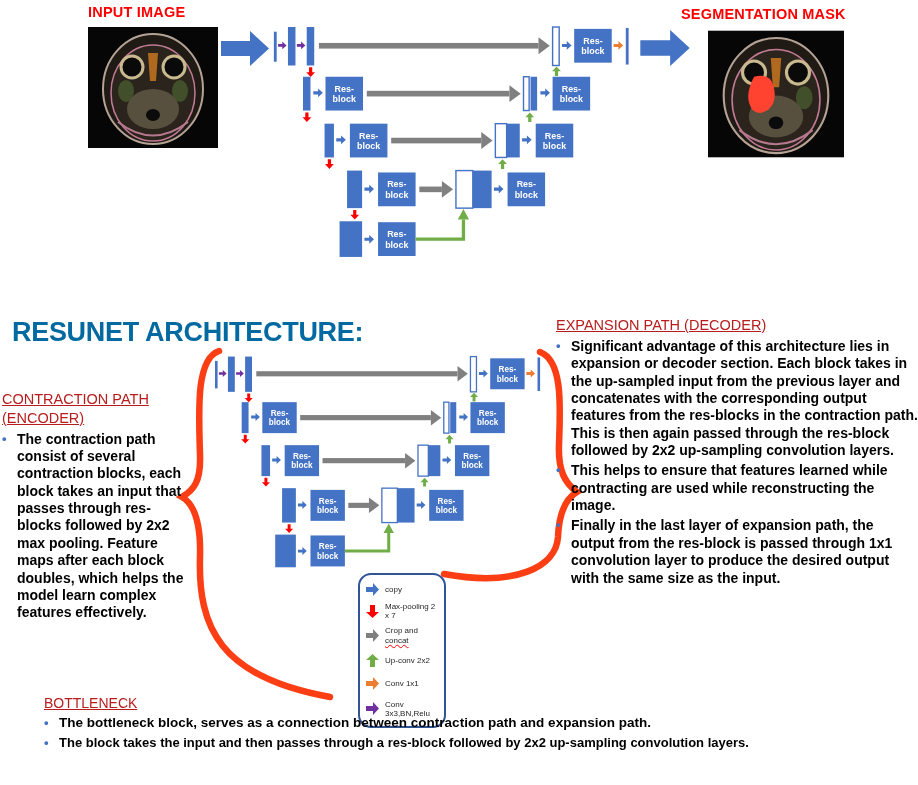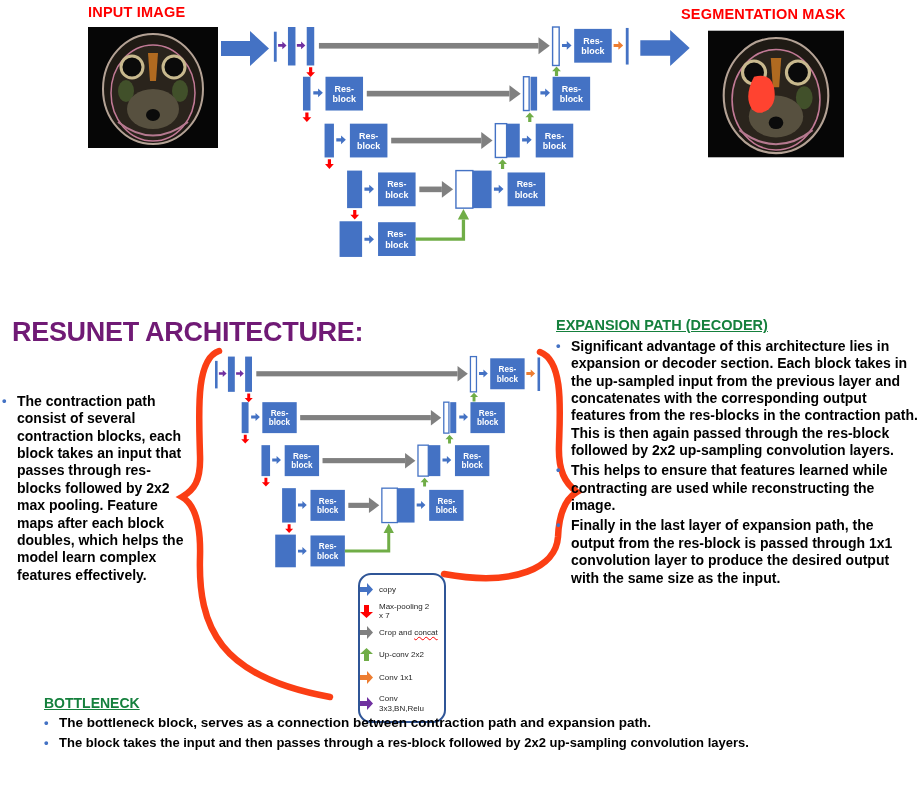--- a/index.html
+++ b/index.html
@@ -2,29 +2,29 @@
 <html><head>
 <meta charset="utf-8">
 <style>
   html,body{margin:0;padding:0}
   body{
     width:918px;height:785px;position:relative;background:#ffffff;overflow:hidden;
     font-family:"Liberation Sans",sans-serif;
   }
   .abs{position:absolute}
   .red-label{color:#ff0000;font-weight:bold;font-size:14.5px;text-align:left;letter-spacing:.2px}
-  .title{color:#701a75;font-weight:bold;font-size:27px;letter-spacing:-.3px;white-space:nowrap}
-  .sec-head{color:#15803d;font-weight:bold;font-size:14.5px;text-decoration:underline;line-height:1.3}
+  .title{color:#0369a1;font-weight:bold;font-size:27px;letter-spacing:-.3px;white-space:nowrap}
+  .sec-head{color:#b91c1c;font-weight:normal;font-size:14.5px;text-decoration:underline;line-height:1.3}
   .body-text{color:#000000;font-weight:bold;font-size:14px;line-height:1.24}
   .bullet-row{display:flex;gap:7px;margin-top:3px}
   .bullet-mark{flex:0 0 8px;color:#4472c4;font-weight:bold;font-size:13px;line-height:1.3}
   .justify{text-align:justify}
   .legend-box{
     box-sizing:border-box;width:88px;border:2px solid #2f5597;border-radius:13px;
-    background:#fff;padding:8px 0;display:flex;flex-direction:column;gap:6px;
+    background:#fff;padding:8px 6px;display:flex;flex-direction:column;gap:6px;
   }
   .leg-row{display:flex;align-items:center;gap:6px;color:#1f1f1f;font-size:8px;line-height:1.15}
   .leg-icon{flex:0 0 13px}
   .u-red{text-decoration:underline wavy #ff0000;text-decoration-thickness:1px}
   svg text{font-family:"Liberation Sans",sans-serif;font-size:9.5px;font-weight:bold;fill:#ffffff;text-anchor:middle}
 </style>
 </head>
 <body>
 
 <div class="abs red-label" style="left:88px;top:4px;width:130px">INPUT IMAGE</div>
@@ -185,20 +185,21 @@
   </div>
   <div class="leg-row" style="margin-top:4px">
     <svg class="leg-icon" width="13" height="13" viewBox="0 0 13 13">
       <polygon points="0,4 7,4 7,0 13,6.5 7,13 7,9 0,9" fill="#7030A0"></polygon>
       </svg>
     <span>Conv 3x3,BN,Relu</span>
   </div>
 </div>
 
 <div class="abs" style="left:2px;top:390px;width:186px">
+  <div class="sec-head">CONTRACTION PATH (ENCODER)</div>
   <div class="bullet-row">
     <span class="bullet-mark">•</span>
     <span class="body-text">The contraction path consist of several contraction blocks, each block takes an input that passes through res-blocks followed by 2x2 max pooling. Feature maps after each block doubles, which helps the model learn complex features effectively.</span>
   </div>
 </div>
 
 <div class="abs" style="left:556px;top:316px;width:362px">
   <div class="sec-head">EXPANSION PATH (DECODER)</div>
   <div class="bullet-row">
     <span class="bullet-mark">•</span>

